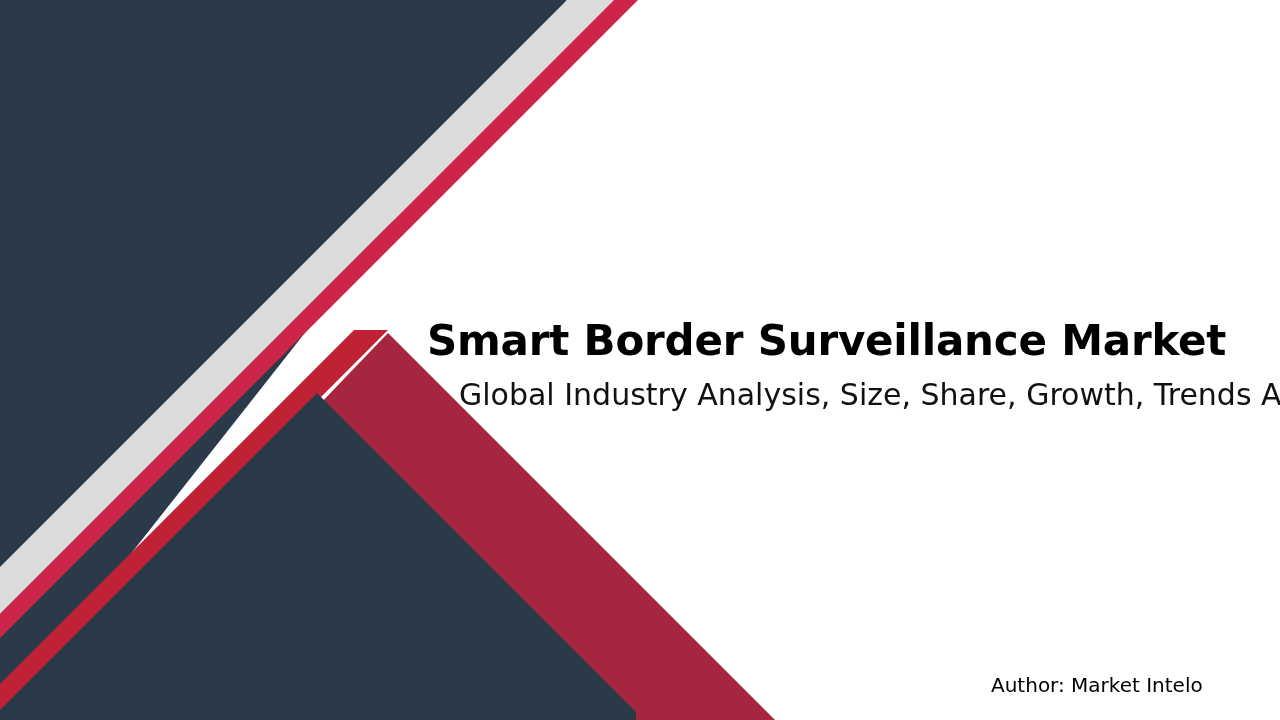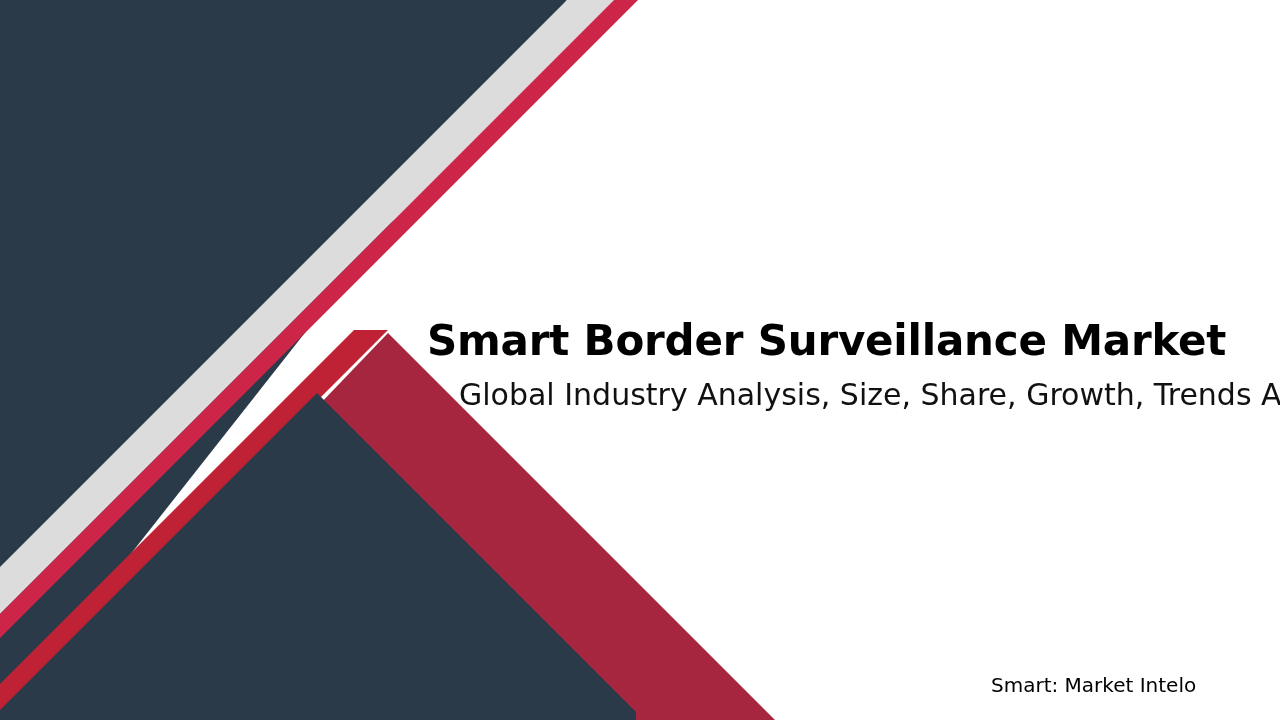--- a/index.html
+++ b/index.html
@@ -96,17 +96,17 @@
 
     <polygon fill="#2b3a49" points="317,393 636,712 636,720 0,720 0,710"></polygon>
   </svg>
 
   <div id="text-layer">
 
     <h1 class="cover-title">Smart Border Surveillance Market</h1>
 
     <p class="cover-subtitle">Global Industry Analysis, Size, Share, Growth, Trends And For</p>
 
-    <p class="cover-author">Smart: Market Intelo</p>
+    <p class="cover-author">Author: Market Intelo</p>
 
   </div>
 
 </div>
 
 </body></html>

